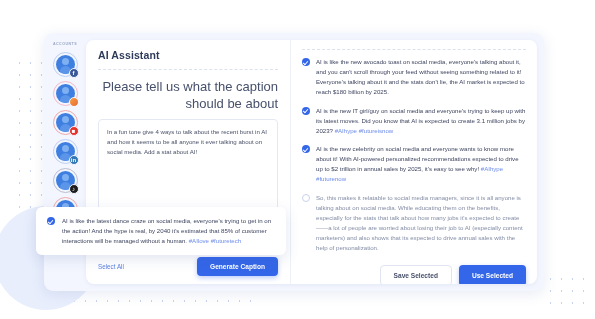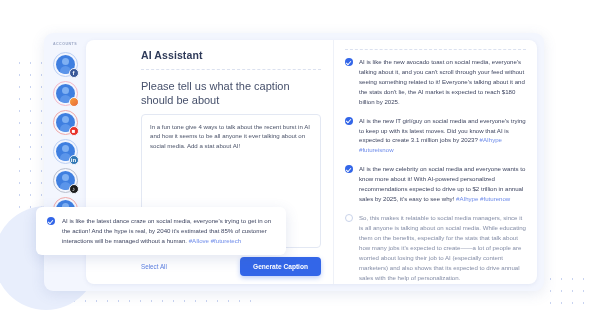--- a/index.html
+++ b/index.html
@@ -85,35 +85,34 @@
   }
   .b-fb{background:#3b5998;} .b-ig{background:linear-gradient(135deg,#f9a13a,#e6683c);}
   .b-rd{background:#e8332a;} .b-li{background:#2f77b5;} .b-tt{background:#1d1d1d;}
   .b-pi{background:#cc2127;} .b-gg{background:#fff;border:1px solid #e0e5f0;color:#4285f4;}
 
   
   .main {
     flex:1; background:#ffffff; border-radius:8px; margin:7px 7px 7px 0;
     display:flex; overflow:hidden;
     box-shadow:0 1px 4px rgba(90,110,170,.10);
-    padding-left:43px;
   }
 
   
   .pane-left {
     width:205px; flex:0 0 205px; padding:9px 12px 8px 12px;
     display:flex; flex-direction:column;
     border-right:1px solid #eef1f8;
   }
   .pane-title {
     font-size:10.5px; font-weight:700; color:#2e3a59; letter-spacing:.1px;
     padding-bottom:8px; border-bottom:1px dashed #dbe1ef;
   }
   .pane-sub {
-    font-size:11px; color:#46506b; margin:9px 0 6px 0; line-height:1.3;
+    font-size:13px; color:#46506b; margin:9px 0 6px 0; line-height:1.3;text-align:right;
   }
   .prompt-box {
     flex:1; border:1px solid #e3e8f3; border-radius:4px; padding:7px 8px;
     font-size:6.1px; line-height:1.62; color:#4a5268; background:#fff;
     min-height:78px;
   }
   .left-actions {
     display:flex; align-items:center; justify-content:space-between;
     margin-top:9px;
   }

